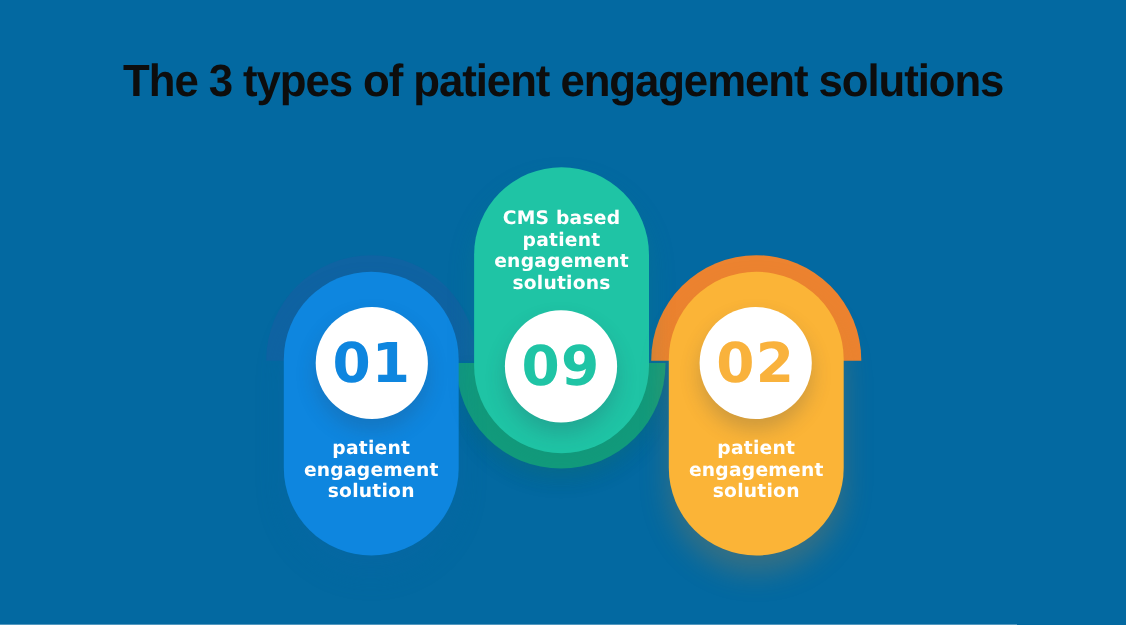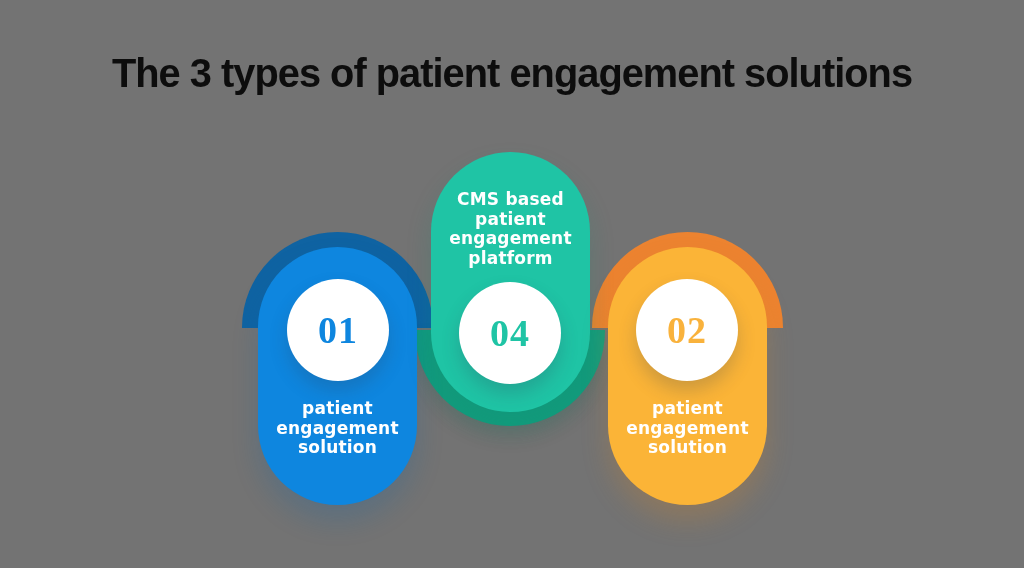--- a/index.html
+++ b/index.html
@@ -3,21 +3,21 @@
 <meta charset="utf-8">
 <style>
   html, body { margin: 0; padding: 0; }
   body { background: #ffffff; }
 
   .stage {
     position: relative;
     width: 1024px;
     height: 568px;
     margin: 0 auto;
-    background: #737373;
+    background: #0369a1;
     overflow: hidden;
     font-family: "DejaVu Sans", "Liberation Sans", sans-serif;
   }
 
   .page-title {
     position: absolute;
     top: 50px;
     left: 0;
     width: 1024px;
     text-align: center;
@@ -55,25 +55,24 @@
     width: 102px;
     height: 102px;
     border-radius: 50%;
     background: #ffffff;
     display: flex;
     align-items: center;
     justify-content: center;
     box-shadow: 0 10px 18px rgba(45,60,80,0.22);
   }
   .badge .num {
-    font-size: 38px;
+    font-size: 50px;
     font-weight: 700;
     letter-spacing: 1px;
     line-height: 1;
-    font-family: Liberation Serif, serif;
   }
 
   .label {
     position: absolute;
     width: 163px;
     text-align: center;
     color: #ffffff;
     font-size: 17px;
     font-weight: 700;
     line-height: 19.5px;
@@ -111,27 +110,27 @@
     <div class="label">
       <span>patient</span>
       <span>engagement</span>
       <span>solution</span>
     </div>
   </div>
 
   <div id="card2">
     <div class="pill mid" style="background: rgb(31, 196, 165);"></div>
     <div class="badge">
-      <span class="num" style="color: rgb(31, 196, 165);">04</span>
+      <span class="num" style="color: rgb(31, 196, 165);">09</span>
     </div>
     <div class="label">
       <span>CMS based</span>
       <span>patient</span>
       <span>engagement</span>
-      <span>platform</span>
+      <span>solutions</span>
     </div>
   </div>
 
   <div id="card3">
     <div class="pill side" style="background: rgb(251, 180, 55);"></div>
     <div class="badge">
       <span class="num" style="color: rgb(249, 178, 60);">02</span>
     </div>
     <div class="label">
       <span>patient</span>

